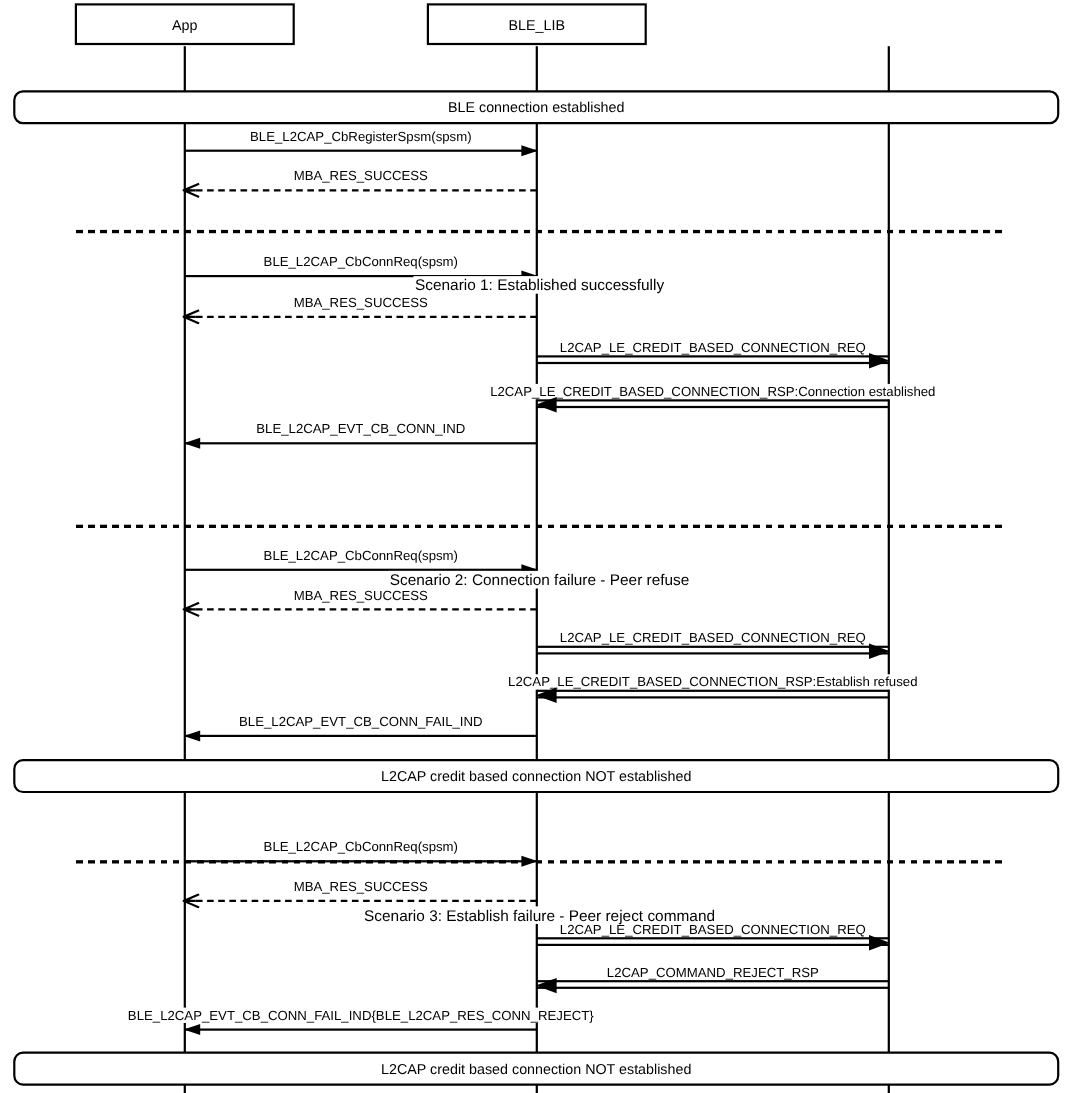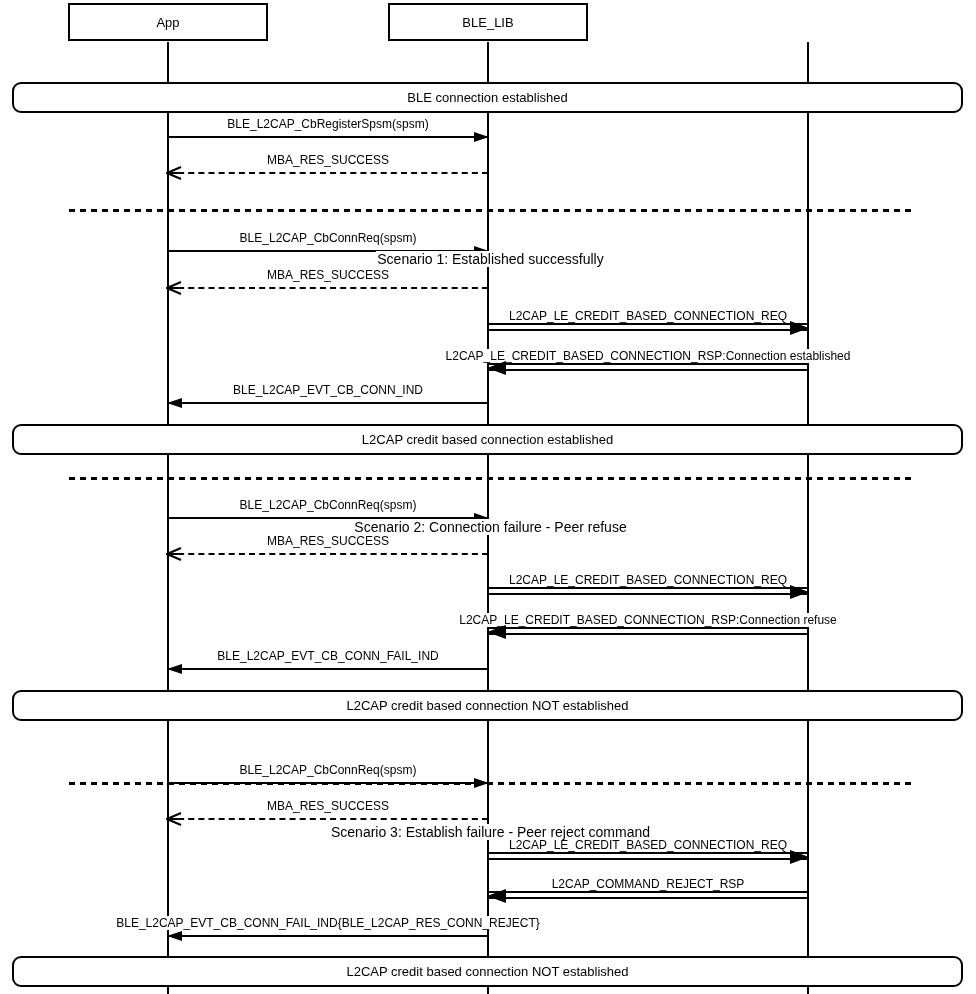--- a/index.html
+++ b/index.html
@@ -134,21 +134,21 @@
   </div>
 
   <div class="msg double" style="left:488px; top:593px; width:320px">
     <span class="lbl">L2CAP_LE_CREDIT_BASED_CONNECTION_REQ</span>
     <div class="line2"></div>
     <div class="line"></div>
     <div class="head-right"></div>
   </div>
 
   <div class="msg double" style="left:488px; top:633px; width:320px">
-    <span class="lbl">L2CAP_LE_CREDIT_BASED_CONNECTION_RSP:Connection refuse</span>
+    <span class="lbl">L2CAP_LE_CREDIT_BASED_CONNECTION_RSP:Establish refused</span>
     <div class="line2"></div>
     <div class="line"></div>
     <div class="head-left"></div>
   </div>
 
   <div class="msg solid" style="left:168px; top:668px; width:320px">
     <span class="lbl">BLE_L2CAP_EVT_CB_CONN_FAIL_IND</span>
     <div class="line"></div>
     <div class="head-left"></div>
   </div>
@@ -183,23 +183,20 @@
 
   <div class="msg solid" style="left:168px; top:935px; width:320px">
     <span class="lbl">BLE_L2CAP_EVT_CB_CONN_FAIL_IND{BLE_L2CAP_RES_CONN_REJECT}</span>
     <div class="line"></div>
     <div class="head-left"></div>
   </div>
 
   <div class="banner" style="top:82px">
     <span>BLE connection established</span>
   </div>
-  <div class="banner" style="top:424px">
-    <span>L2CAP credit based connection established</span>
-  </div>
   <div class="banner" style="top:690px">
     <span>L2CAP credit based connection NOT established</span>
   </div>
   <div class="banner" style="top:956px">
     <span>L2CAP credit based connection NOT established</span>
   </div>
 
   <div class="divider" style="top:209px">
     <span class="lbl">Scenario 1: Established successfully</span>
   </div>

